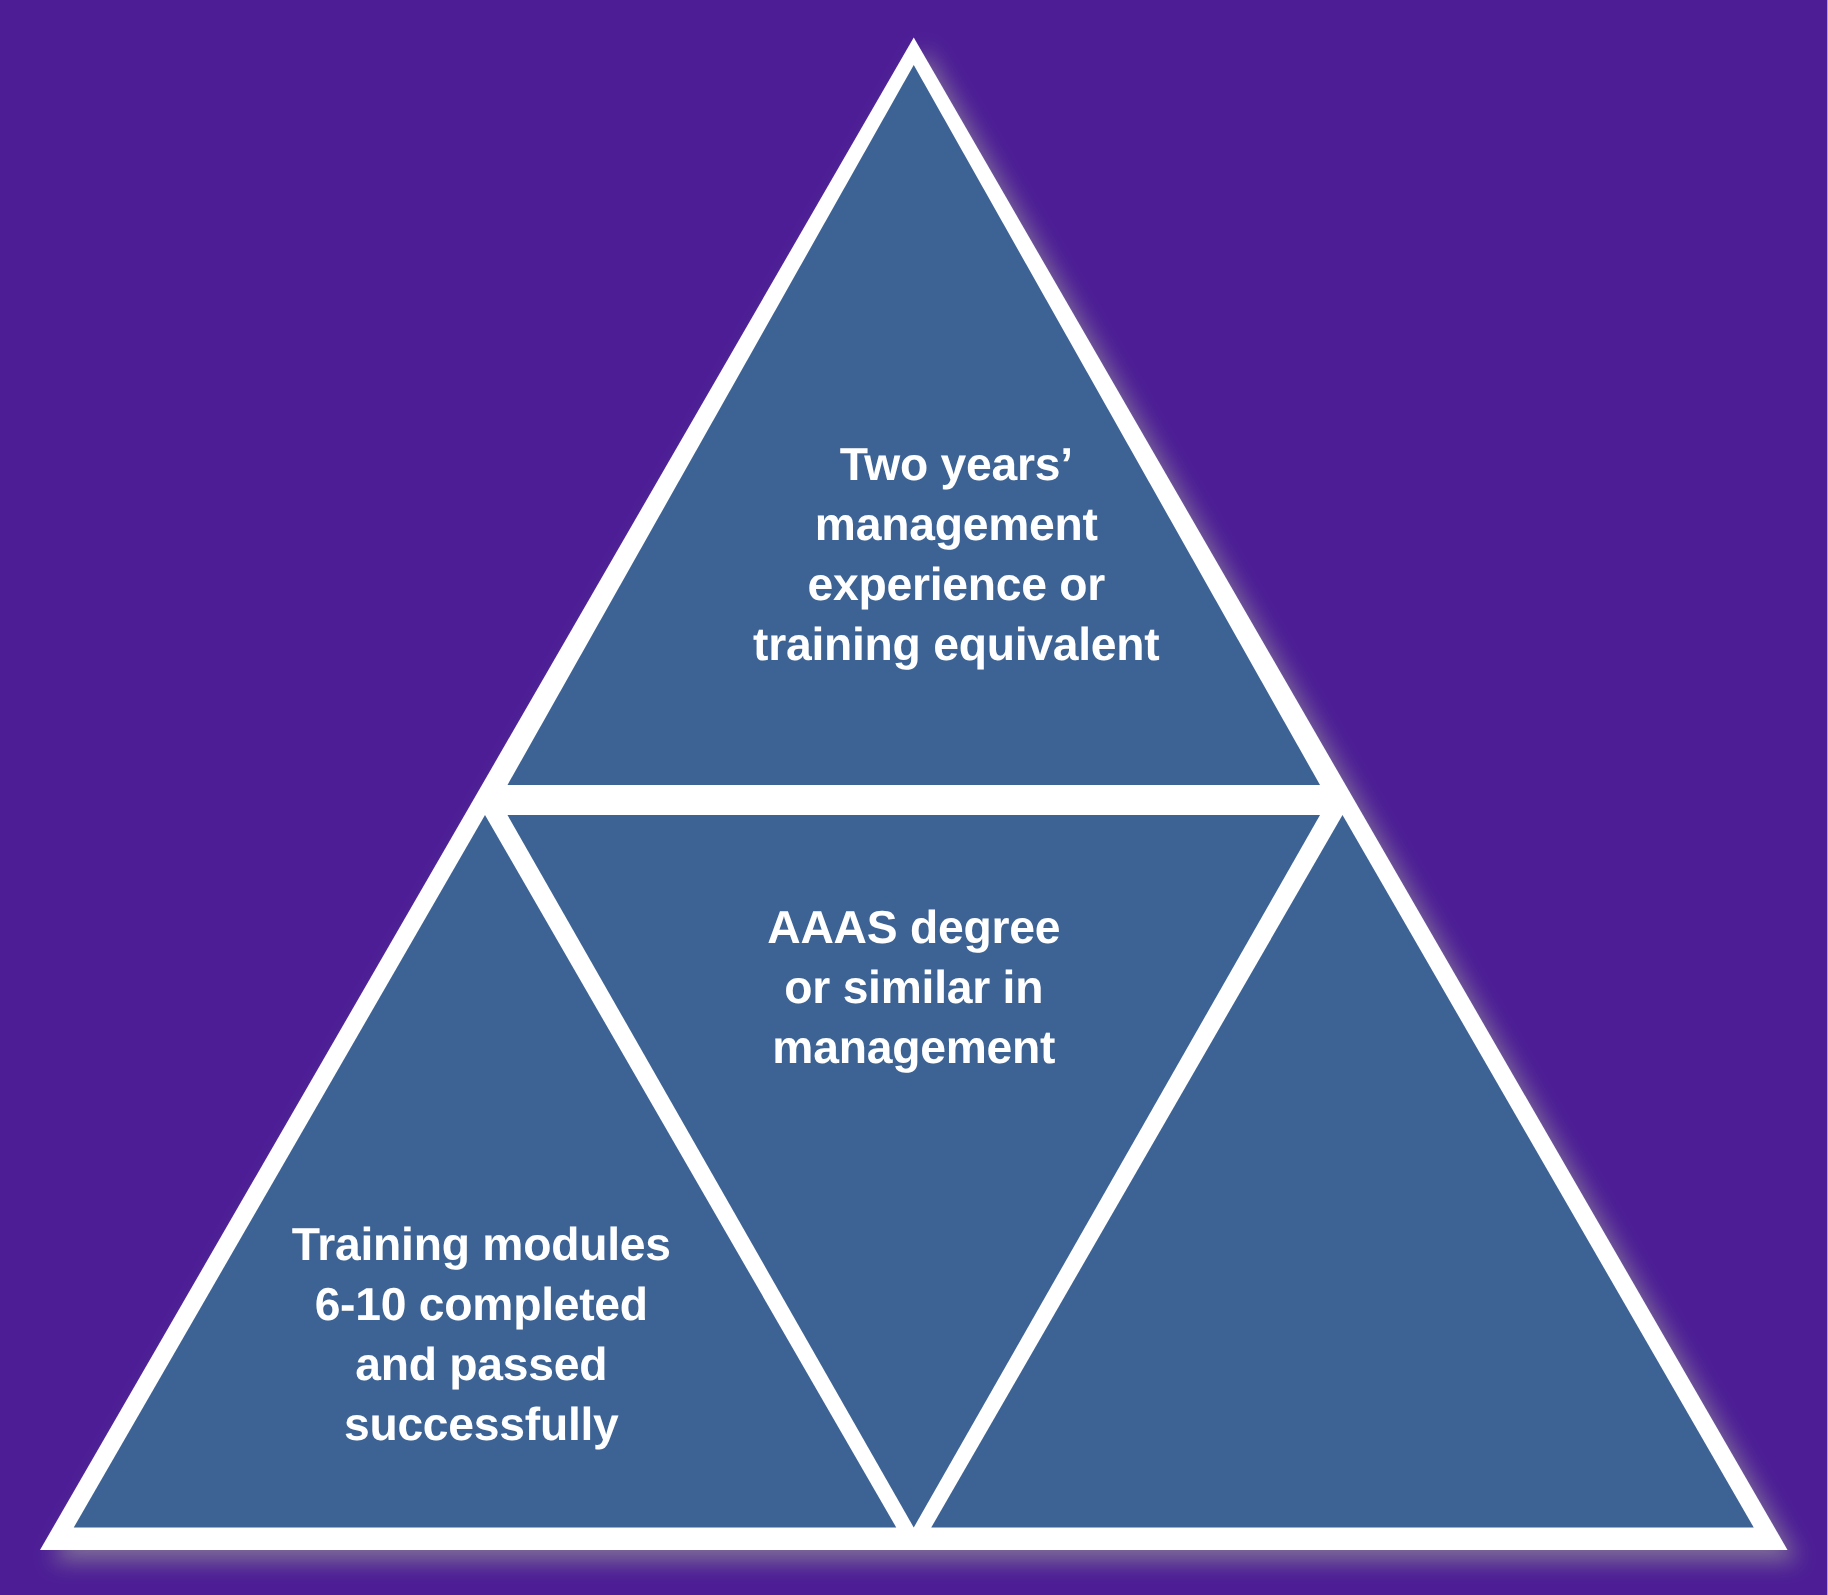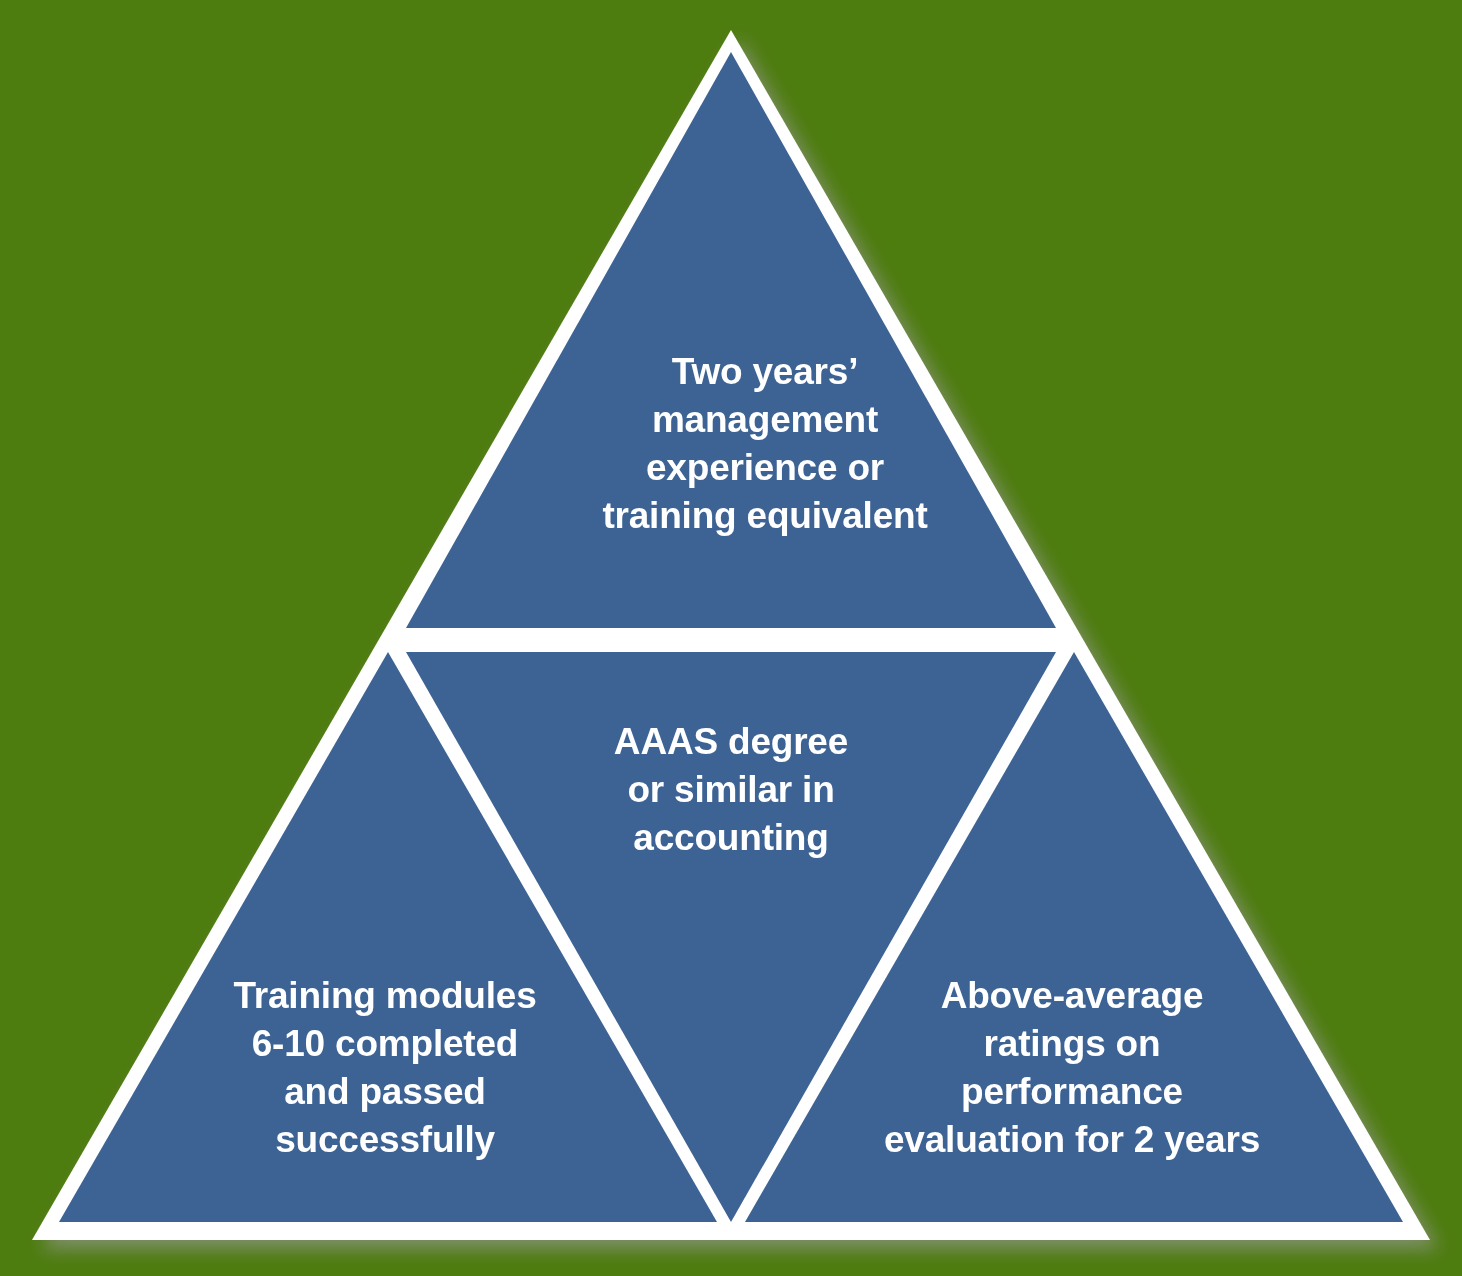--- a/index.html
+++ b/index.html
@@ -64,21 +64,21 @@
   #label-bottom-right {
     left: 862px;
     top: 972px;
     width: 420px;
     font-size: 37px;
   }
 </style>
 </head>
 <body style="background: rgb(255, 255, 255);">
 
-<div id="stage" style="background: #4d7c0f;">
+<div id="stage" style="background: #4c1d95;">
 
   <svg id="pyramid-svg" viewBox="0 0 1462 1276" xmlns="http://www.w3.org/2000/svg">
     <defs>
       <filter id="soft-shadow" x="-20%" y="-20%" width="150%" height="150%">
         <feDropShadow dx="9" dy="9" stdDeviation="9" flood-color="#9a9a9a" flood-opacity="0.65"></feDropShadow>
       </filter>
     </defs>
 
     <g filter="url(#soft-shadow)">
       <polygon points="731,30 1430,1240 32,1240" fill="#ffffff"></polygon>
@@ -93,25 +93,21 @@
     <polygon points="406,652 1056,652 731,1222" fill="#3d6394"></polygon>
   </svg>
 
   <div class="seg-label" id="label-top" style="color: rgb(255, 255, 255);">Two years’
 management
 experience  or
 training equivalent</div>
 
   <div class="seg-label" id="label-middle" style="color: rgb(255, 255, 255);">AAAS degree
 or similar in
-accounting</div>
+management</div>
 
   <div class="seg-label" id="label-bottom-left" style="color: rgb(255, 255, 255);">Training modules
 6-10 completed
 and passed
 successfully</div>
 
-  <div class="seg-label" id="label-bottom-right" style="color: rgb(255, 255, 255);">Above-average
-ratings on
-performance
-evaluation for 2 years</div>
 
 </div>
 
 </body></html>

